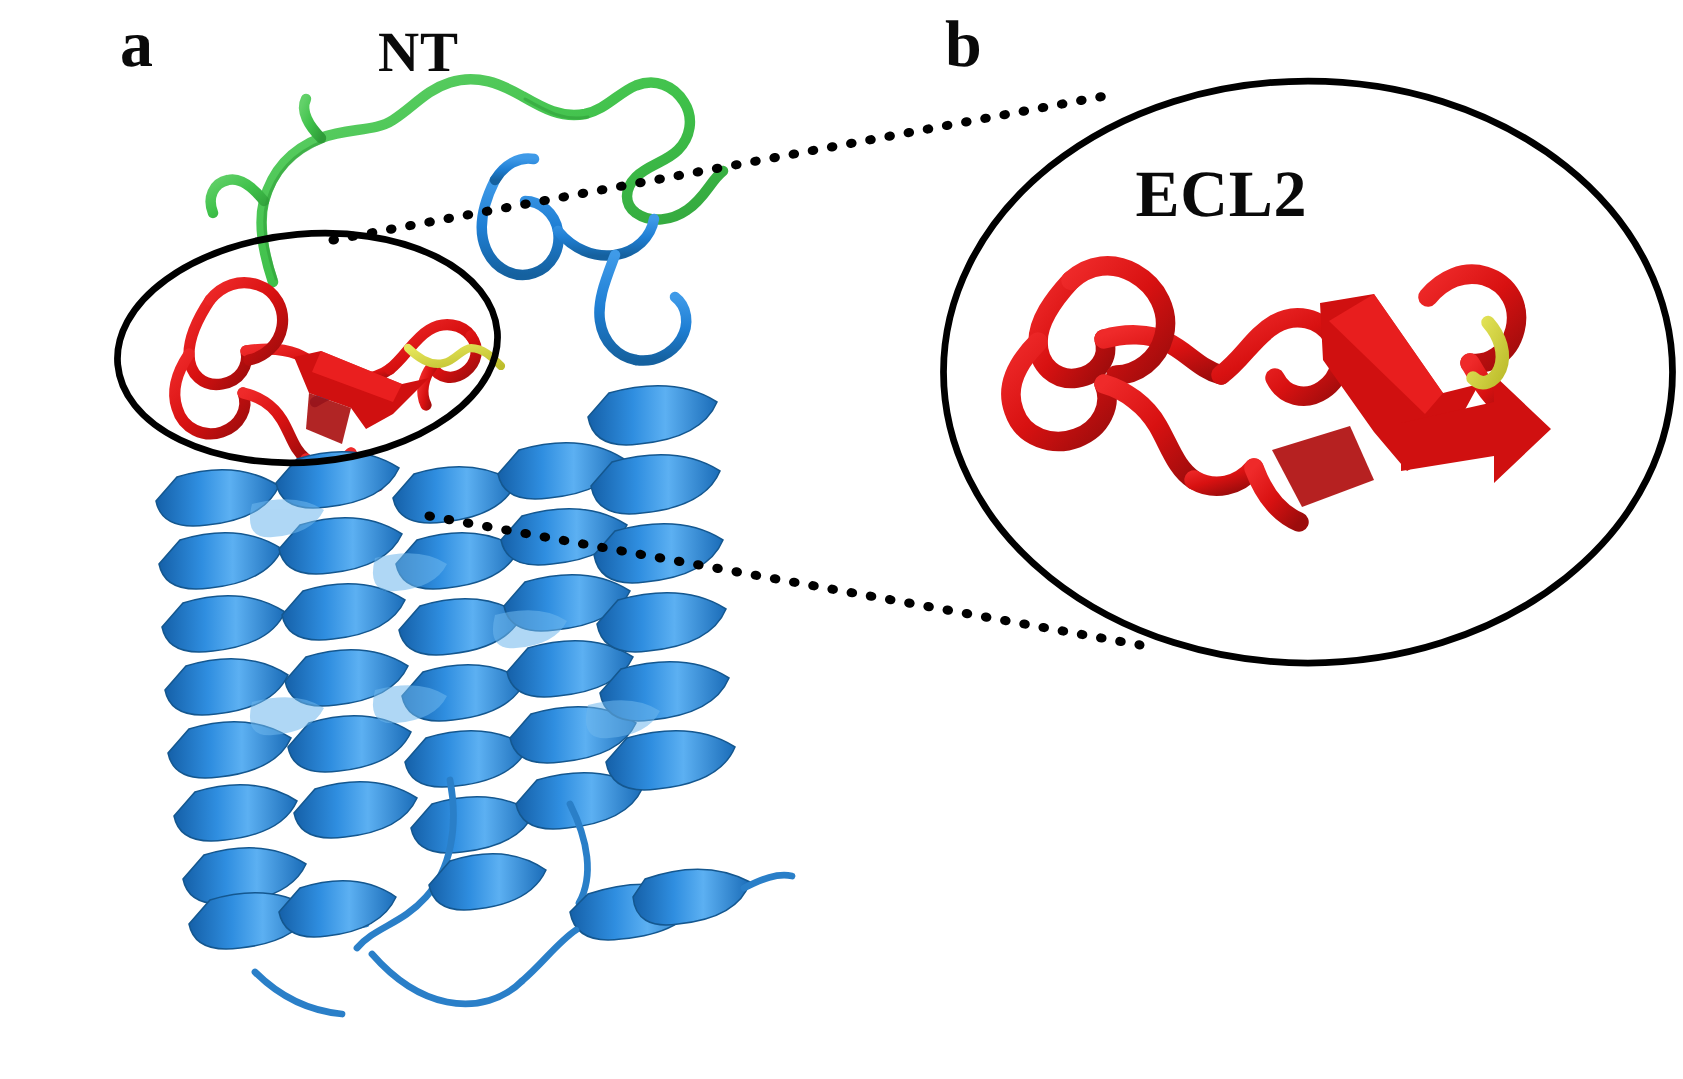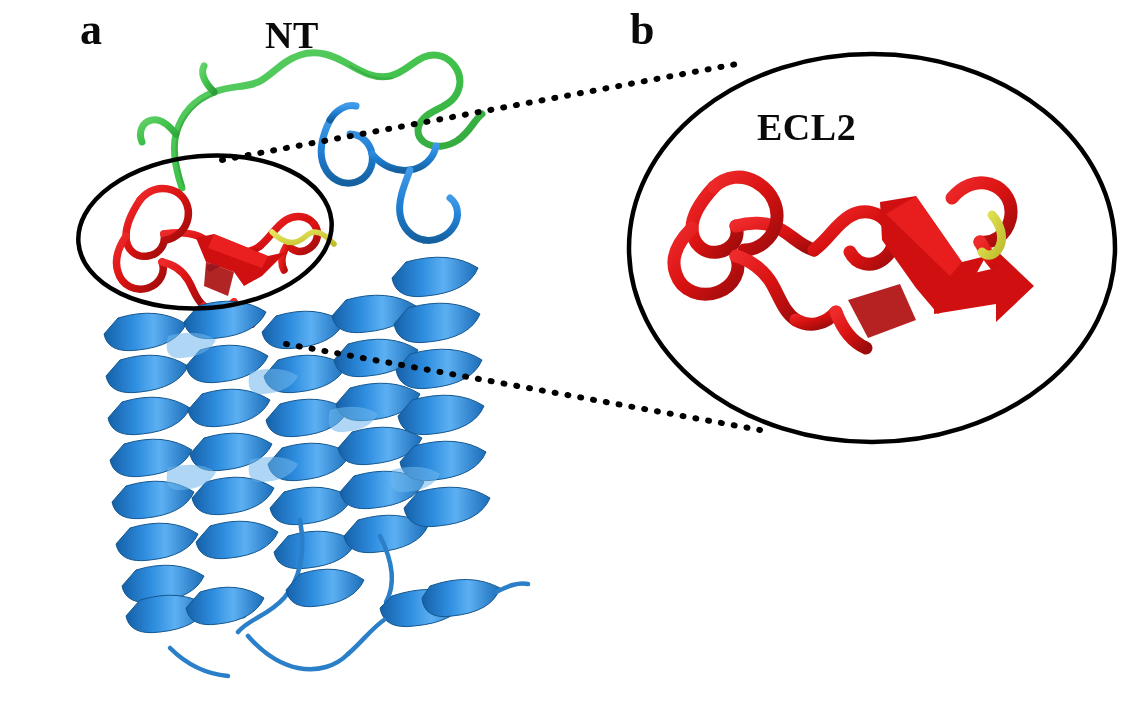--- a/index.html
+++ b/index.html
@@ -3,22 +3,22 @@
 <meta charset="utf-8">
 <style>
   html,body{margin:0;padding:0;background:#ffffff;}
   body{width:1122px;height:719px;overflow:hidden;
        font-family:"Liberation Serif","DejaVu Serif",serif;}
   #figure{position:relative;width:1122px;height:719px;background:#ffffff;}
   .lbl{position:absolute;font-weight:700;color:#0a0a0a;line-height:1;
        white-space:nowrap;user-select:none;}
   #panel-a-label{left:80px;top:8px;font-size:44px;}
   #panel-b-label{left:630px;top:8px;font-size:44px;}
-  #nt-label{left:265px;top:16px;font-size:38px;letter-spacing:.5px;text-align:right;}
-  #ecl2-label{left:757px;top:108px;font-size:38px;letter-spacing:.5px;}
+  #nt-label{left:252px;top:16px;font-size:38px;letter-spacing:.5px;text-align:right;}
+  #ecl2-label{left:757px;top:108px;font-size:44px;letter-spacing:.5px;}
   svg.layer{position:absolute;left:0;top:0;width:1122px;height:719px;}
 </style>
 </head>
 <body>
 
 <div id="figure">
 
   <svg class="layer" viewBox="0 0 1122 719">
     <defs>
       <linearGradient id="gBlue" x1="0" y1="0" x2="1" y2="0">

